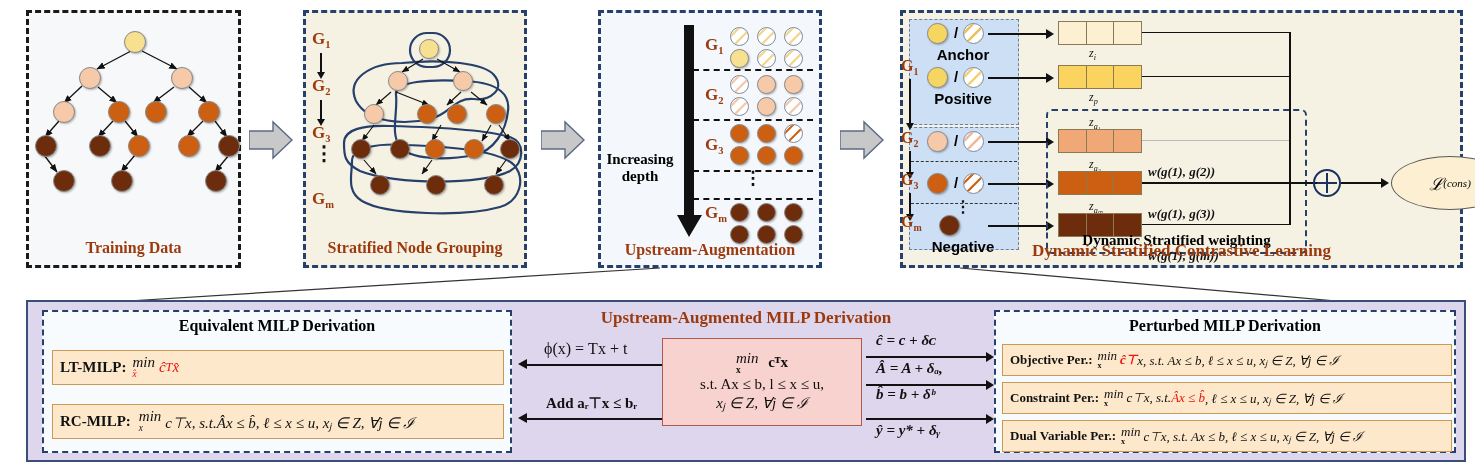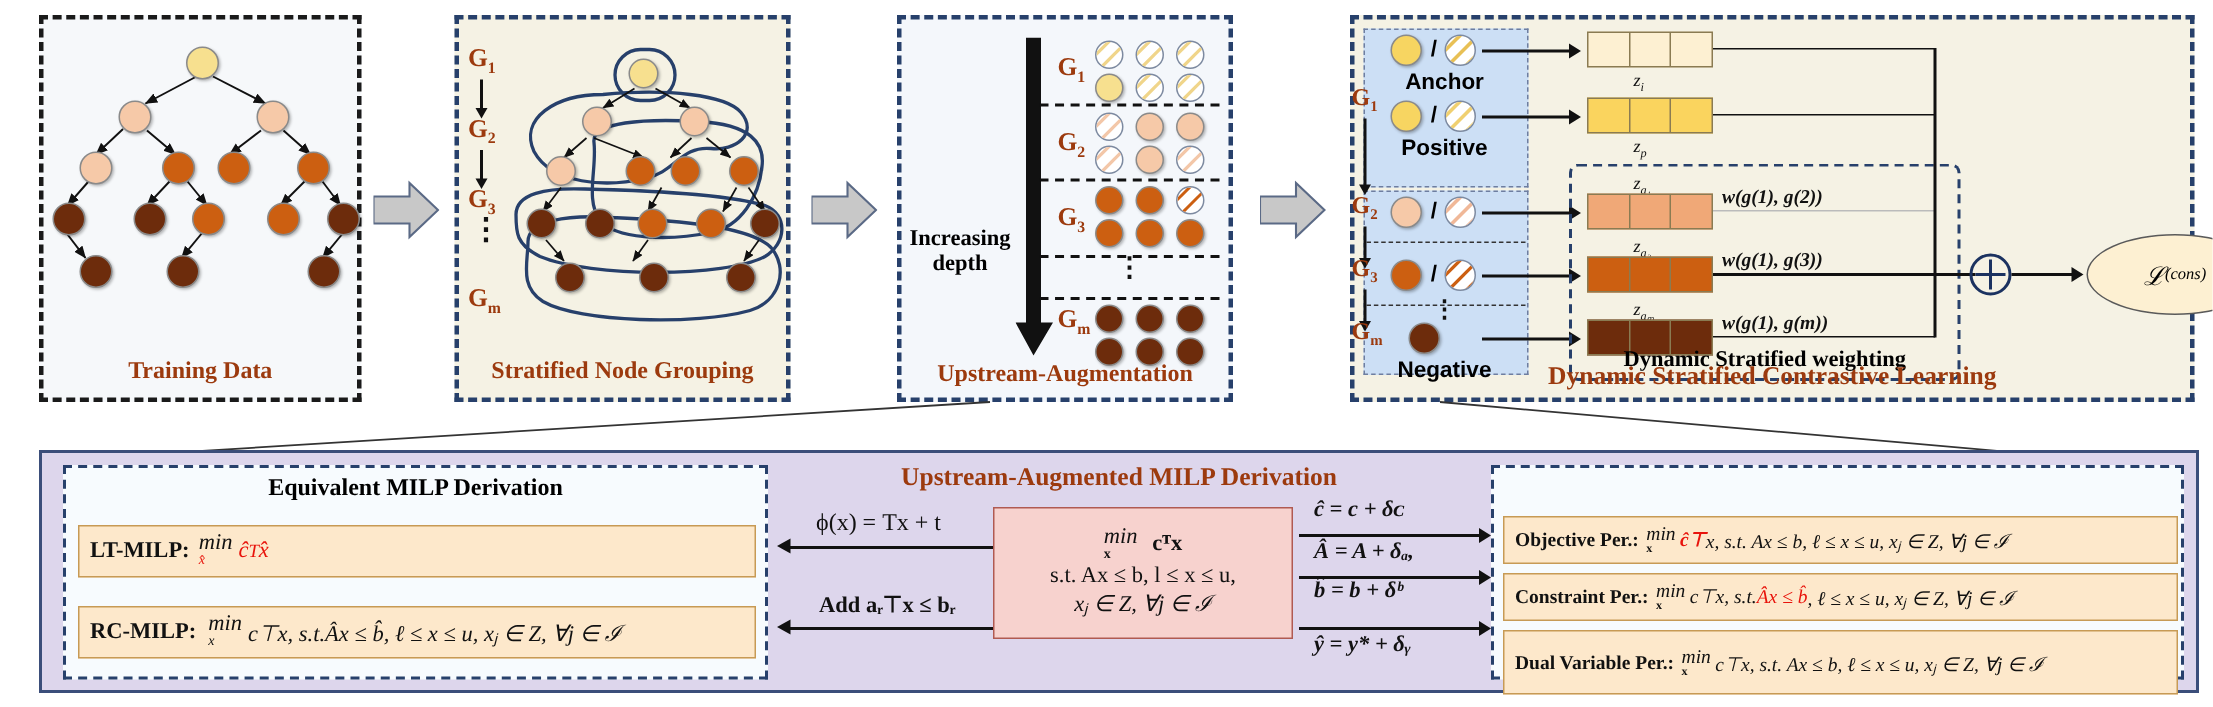--- a/index.html
+++ b/index.html
@@ -73,21 +73,21 @@
   .zbar > div { flex:1; border-right:1px solid #8a7b52; }
   .zbar > div:last-child { border-right:none; }
   .zlabel { position:absolute; font-family:"Liberation Serif", serif; font-style:italic; color:#111; white-space:nowrap; }
   .zlabel sub { font-size:0.68em; font-style:italic; }
   .hline { position:absolute; background:#111; height:2px; }
   .hline.thin { height:1.4px; }
   .vline { position:absolute; background:#111; width:2px; }
   .arrowhead-r { position:absolute; width:0;height:0;
     border-left:8px solid #111; border-top:5px solid transparent; border-bottom:5px solid transparent; }
   .wlabel { position:absolute; font-family:"Liberation Serif", serif; font-weight:bold; font-style:italic;
-            white-space:nowrap; color:#111; }
+            white-space:nowrap; color:#111;margin-top:41px; }
   .dsw-box { position:absolute; border:2px dashed #27406b; }
   .dsw-caption { position:absolute; text-align:center; font-weight:bold; color:#000; font-family:"Liberation Serif", serif; }
   .oplus { position:absolute; border:2.5px solid #1b3260; border-radius:50%; }
   .oplus::before, .oplus::after { content:""; position:absolute; background:#1b3260; }
   .oplus::before { left:50%; top:2px; bottom:2px; width:2.5px; margin-left:-1.2px; }
   .oplus::after  { top:50%; left:2px; right:2px; height:2.5px; margin-top:-1.2px; }
   .lossOval { position:absolute; background:#fdf0d2; border:1.5px solid #5a5a5a; border-radius:50%;
               display:flex; align-items:center; justify-content:center;
               font-family:"Liberation Serif", serif; font-style:italic; }
 
@@ -588,20 +588,21 @@
     <div class="connlabel mm" style="left:848px;top:58px;font-size:15px;font-weight:bold">Â = A + δₐ,</div>
     <div class="hline" style="left:838px;top:82px;width:122px;height:2px"></div>
     <div class="arrowhead-r" style="left:958px;top:78px"></div>
     <div class="connlabel mm" style="left:848px;top:84px;font-size:15px;font-weight:bold">b̂ = b + δᵇ</div>
 
     <div class="hline" style="left:838px;top:116px;width:122px;height:2px"></div>
     <div class="arrowhead-r" style="left:958px;top:112px"></div>
     <div class="connlabel mm" style="left:848px;top:120px;font-size:15px;font-weight:bold">ŷ = y* + δᵧ</div>
 
     <div class="dashbox" style="left:966px;top:8px;width:462px;height:143px">
+      <div class="dtitle">Perturbed MILP Derivation</div>
 
       <div class="formula" style="left:6px;top:32px;width:450px;height:32px;font-size:13px">
         <span class="tag">Objective Per.:</span>
         <span class="minop" style="margin:0 3px 0 5px">
           <span class="t mm">min</span>
           <span class="b" style="font-weight:bold">x</span>
         </span>
         <span class="red mm" style="font-weight:bold">ĉ⊤</span>
         <span class="mm">x, s.t. Ax ≤ b, ℓ ≤ x ≤ u, xⱼ ∈ Z, ∀j ∈ ℐ</span>
       </div>
@@ -610,21 +611,21 @@
         <span class="tag">Constraint Per.:</span>
         <span class="minop" style="margin:0 3px 0 5px">
           <span class="t mm">min</span>
           <span class="b" style="font-weight:bold">x</span>
         </span>
         <span class="mm">c⊤x, s.t. </span>
         <span class="red mm">Âx ≤ b̂</span>
         <span class="mm">, ℓ ≤ x ≤ u, xⱼ ∈ Z, ∀j ∈ ℐ</span>
       </div>
 
-      <div class="formula" style="left:6px;top:108px;width:450px;height:43px;font-size:13px">
+      <div class="formula" style="left:6px;top:108px;width:450px;height:32px;font-size:13px">
         <span class="tag">Dual Variable Per.:</span>
         <span class="minop" style="margin:0 3px 0 5px">
           <span class="t mm">min</span>
           <span class="b" style="font-weight:bold">x</span>
         </span>
         <span class="mm">c⊤x, s.t. Ax ≤ b, ℓ ≤ x ≤ u, xⱼ ∈ Z, ∀j ∈ ℐ</span>
       </div>
     </div>
   </div>
 

